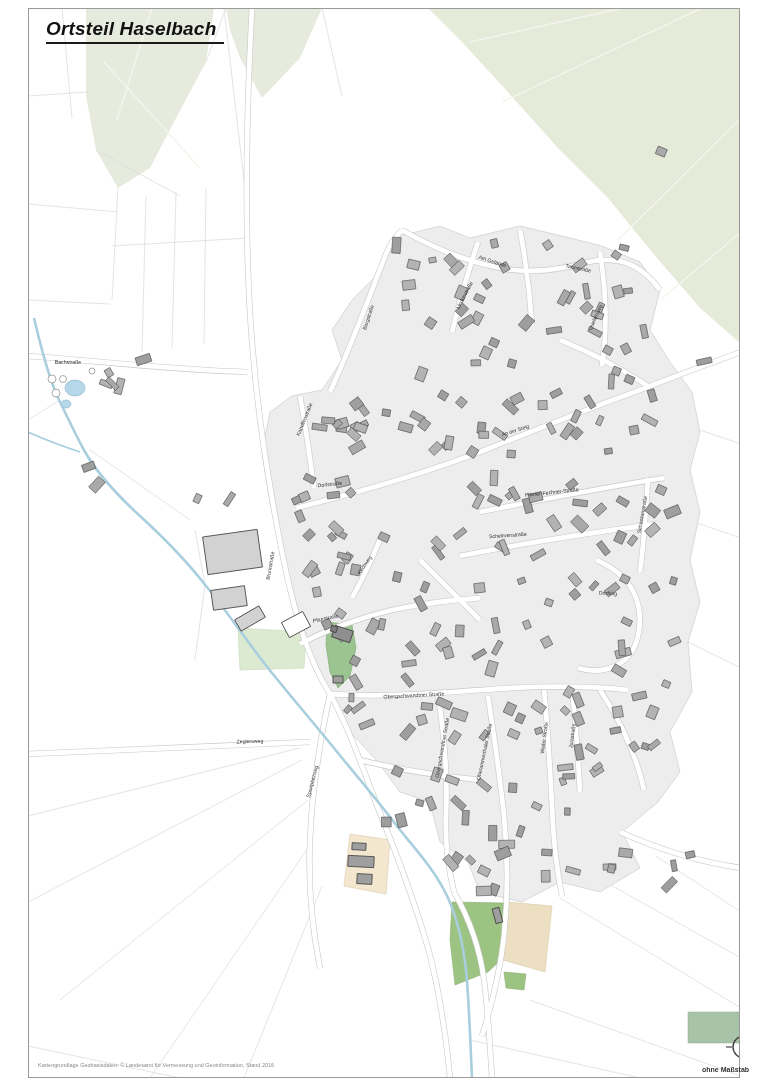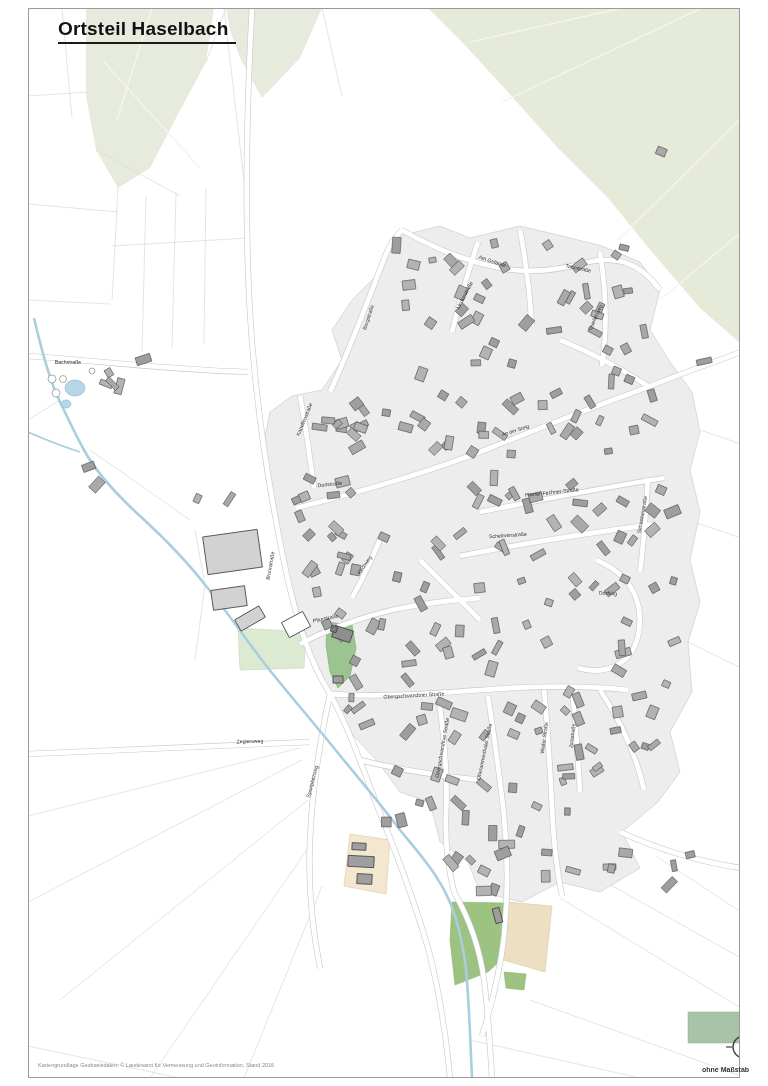--- a/index.html
+++ b/index.html
@@ -1,20 +1,20 @@
 <!DOCTYPE html>
 <html><head>
 <meta charset="utf-8">
 <style>
   html,body{margin:0;padding:0;background:#fff;}
   .page{position:relative;width:768px;height:1086px;background:#ffffff;overflow:hidden;
         font-family:"Liberation Sans", sans-serif;}
   .map-svg{position:absolute;left:0;top:0;}
-  .title{position:absolute;left:58px;top:18px;font-size:19px;font-weight:bold;color:#111;
-         border-bottom:2px solid #1a1a1a;padding:0 8px 2px 0;letter-spacing:.2px;}
+  .title{position:absolute;left:46px;top:18px;font-size:19px;font-weight:bold;color:#111;
+         border-bottom:2px solid #1a1a1a;padding:0 8px 2px 0;letter-spacing:.2px;font-style:italic;}
   .attribution{position:absolute;left:38px;top:1062px;font-size:5.5px;color:#8a8a8a;}
   .scale-note{position:absolute;left:702px;top:1066px;font-size:7px;font-weight:bold;color:#333;}
 </style>
 </head>
 <body>
 
 <div class="page">
   <svg class="map-svg" id="map-canvas" width="768" height="1086" viewBox="0 0 768 1086">
       <defs>
         <clipPath id="frame-clip">

